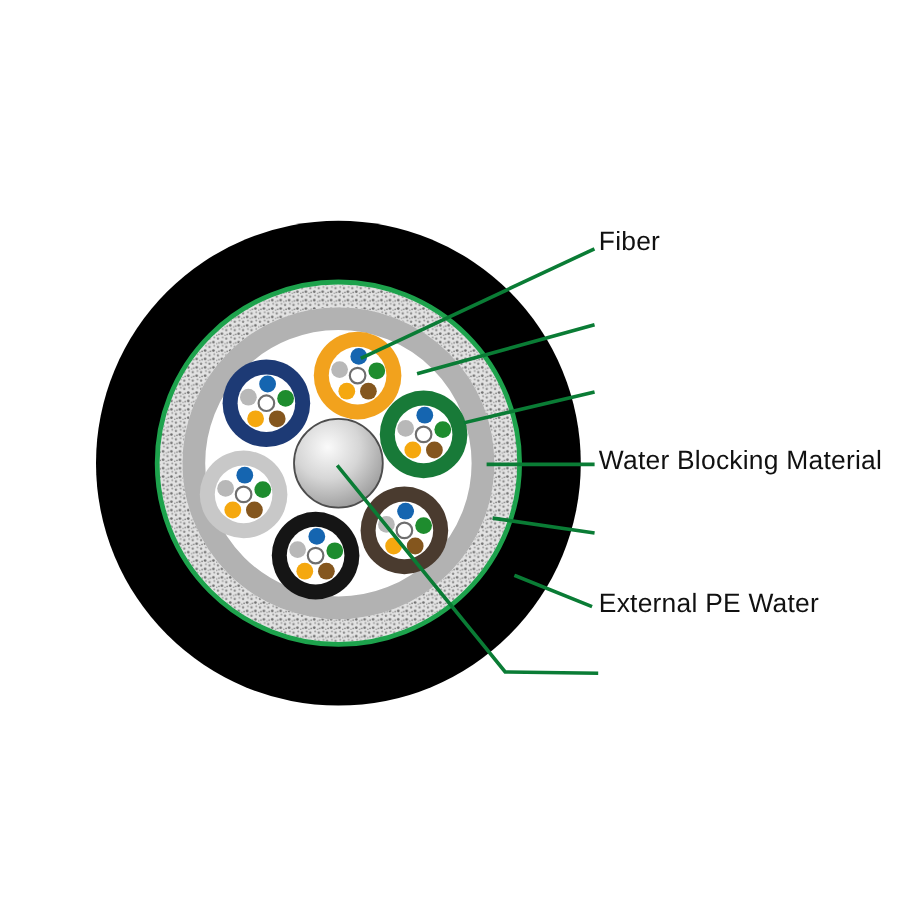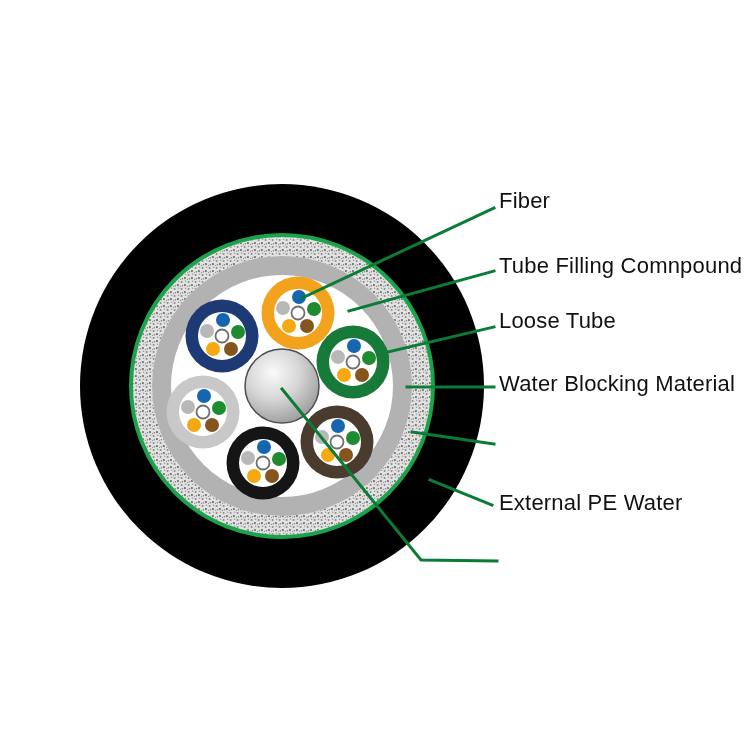--- a/index.html
+++ b/index.html
@@ -99,18 +99,16 @@
       <polyline points="309,311 454,271"></polyline>
       <polyline points="348,352 454,327"></polyline>
       <polyline points="367,387 454,387"></polyline>
       <polyline points="372,432 454,444"></polyline>
       <polyline points="390,480 452,505"></polyline>
       <polyline points="242,389 381,560 457,561"></polyline>
     </g>
   </svg>
 
   <div class="callout-label" style="top:187px">Fiber</div>
-  <div class="callout-label" style="top:252px">Tube Filling Comnpound</div>
-  <div class="callout-label" style="top:307px">Loose Tube</div>
   <div class="callout-label" style="top:370px">Water Blocking Material</div>
   <div class="callout-label" style="top:489px">External PE Water</div>
 
 </div>
 
 </body></html>

